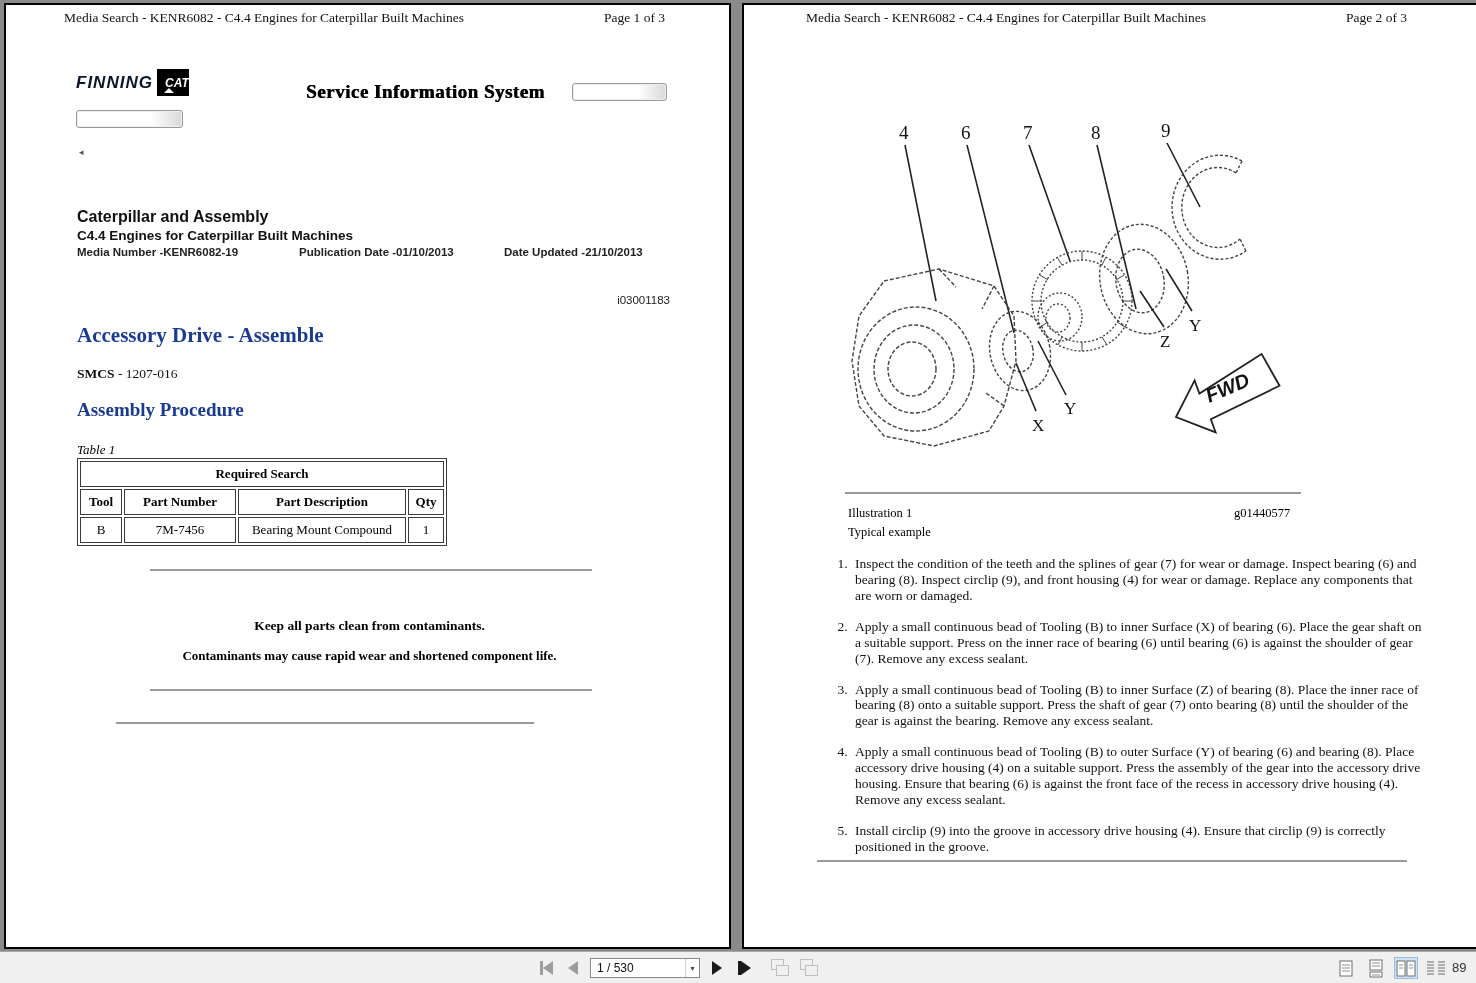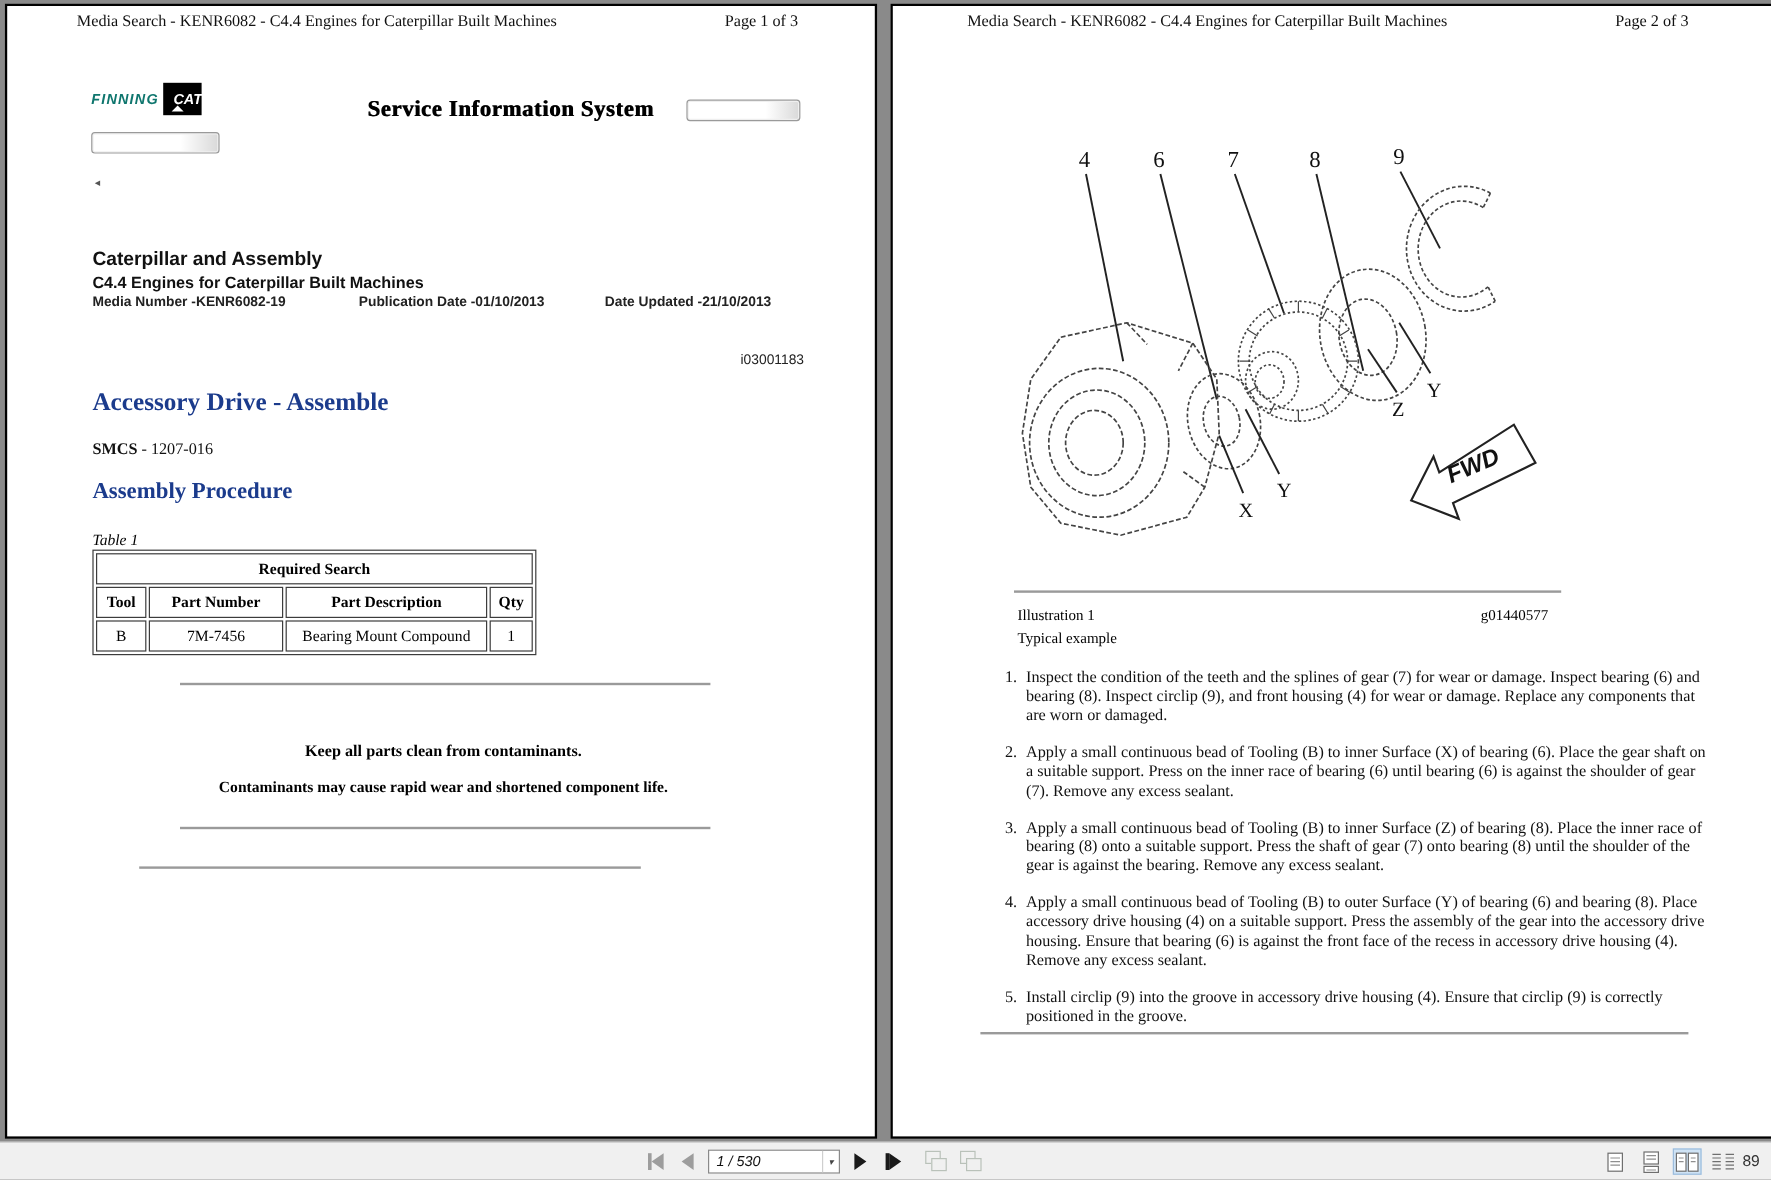--- a/index.html
+++ b/index.html
@@ -11,22 +11,22 @@
   .page { position:absolute; top:3px; height:946px; background:#fff; border:2px solid #000; }
   .page-left  { left:4px;  width:727px; }
   .page-right { left:742px; width:740px; }
 
   .pg-head-title { position:absolute; top:5px; font-size:13.5px; color:#111; }
   .pg-head-page  { position:absolute; top:5px; font-size:13.5px; color:#111; }
 
   
   .logo-row { position:absolute; top:64px; left:70px; display:flex; align-items:center;
               font-family:"Liberation Sans", sans-serif; }
-  .finning-txt { font-weight:bold; font-style:italic; font-size:12px; letter-spacing:1px;
-                 color:#0f766e; margin-right:4px; }
+  .finning-txt { font-weight:bold; font-style:italic; font-size:17px; letter-spacing:1px;
+                 color:#0f172a; margin-right:4px; }
   .cat-box { position:relative; width:32px; height:27px; background:#000; color:#fff;
              font-weight:bold; font-size:12px; display:flex; align-items:center; justify-content:flex-end;
              font-style:italic; }
   .cat-tri { position:absolute; left:7px; bottom:3px; width:0; height:0;
              border-left:5px solid transparent; border-right:5px solid transparent;
              border-bottom:5px solid #fff; }
   .ui-btn { position:absolute; height:18px; background:linear-gradient(to right,#fff 70%,#d9d9d9);
             border:1px solid #9a9a9a; border-radius:3px; box-shadow:inset 0 0 0 1px #efefef; cursor:pointer; }
   .btn-a { top:105px; left:70px; width:107px; }
   .btn-b { top:78px;  left:566px; width:95px; }
@@ -72,21 +72,21 @@
   ol.steps { position:absolute; top:551px; left:107px; width:576px; }
   ol.steps li { font-size:13.5px; line-height:1.18; margin-bottom:15px; color:#111;
                 padding-left:4px; }
   .steps-rule { top:855px; left:73px; width:590px; }
 
   
   .toolbar { position:absolute; left:0; top:951px; width:1476px; height:32px;
              background:#f0f0f0; border-top:1px solid #a6a6a6;
              font-family:"Liberation Sans", sans-serif; }
   .nav-group { position:absolute; left:536px; top:0; height:32px; display:flex;
-               align-items:center; gap:7px;font-style:italic; }
+               align-items:center; gap:7px; }
   .nav-btn { width:20px; height:20px; display:flex; align-items:center; justify-content:center; cursor:pointer; }
   .tri-l { width:0;height:0;border-top:7px solid transparent;border-bottom:7px solid transparent;
            border-right:10px solid #1a1a1a; }
   .tri-r { width:0;height:0;border-top:7px solid transparent;border-bottom:7px solid transparent;
            border-left:10px solid #1a1a1a; }
   .bar { width:3px; height:14px; background:#1a1a1a; }
   .dis .tri-l { border-right-color:#9d9d9d; }
   .dis .bar { background:#9d9d9d; }
   .page-field { width:110px; height:20px; background:#fff; border:1px solid #8a8a8a;
                 display:flex; align-items:center; font-size:12px; color:#111; cursor:text; }

